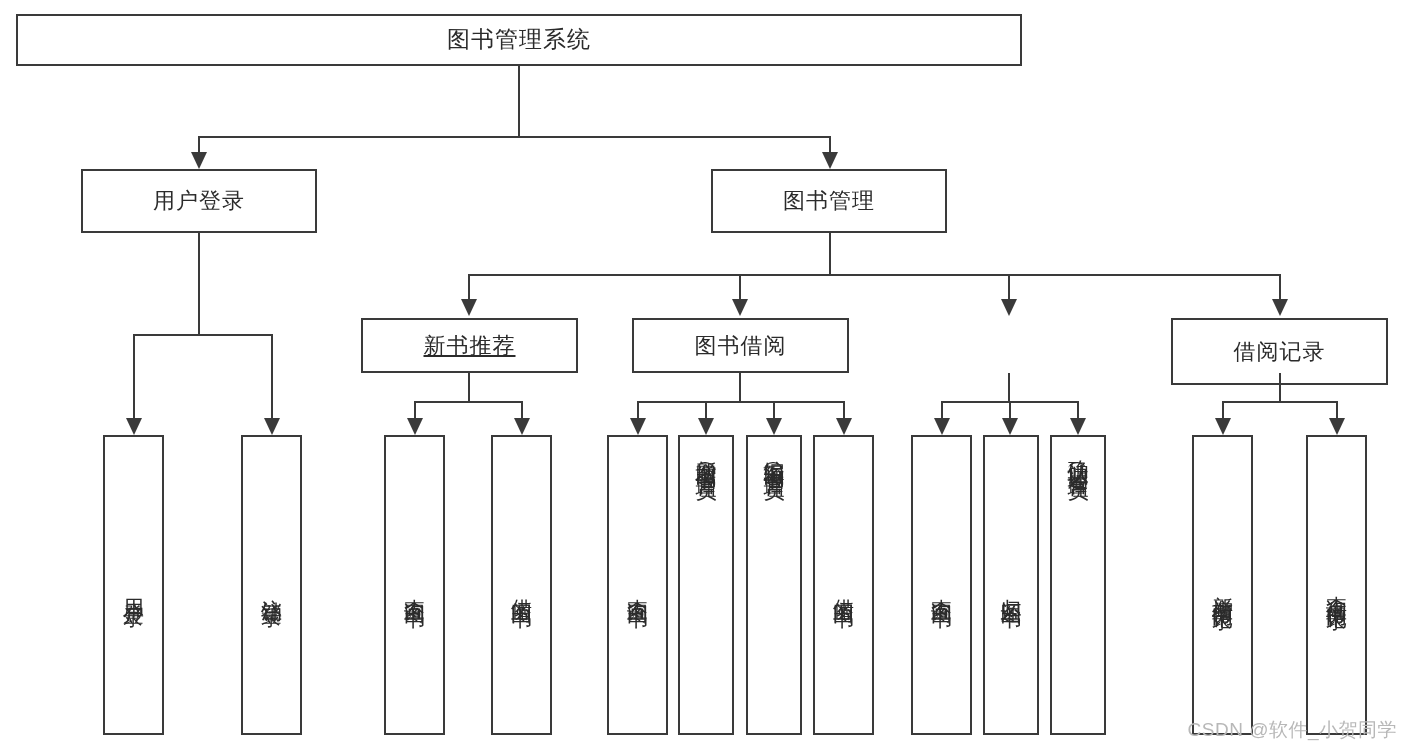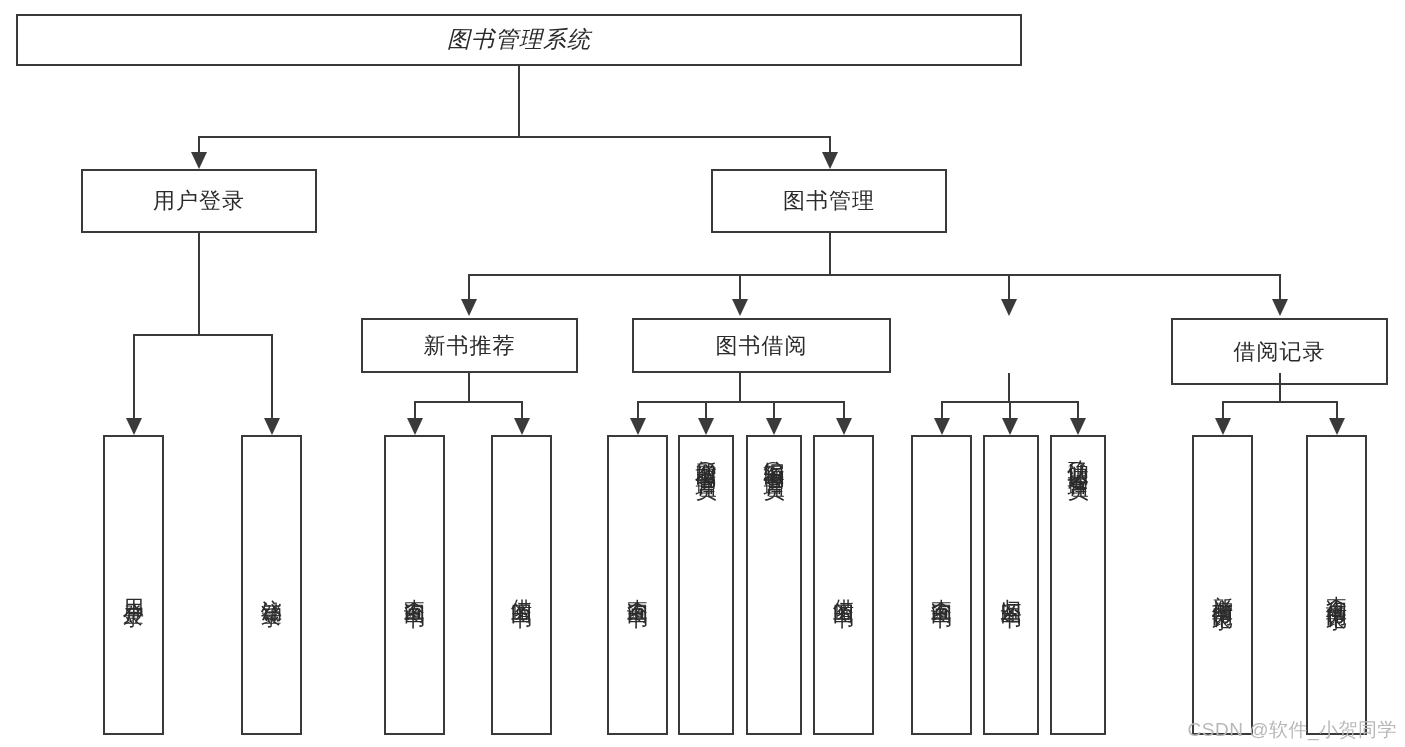--- a/index.html
+++ b/index.html
@@ -35,21 +35,20 @@
     line-height: 1.18;
     white-space: nowrap;
   }
   
   .node.horiz .label {
     font-size: 22px;
     letter-spacing: 1px;
   }
   .node.root .label {
     font-size: 23px;
-    font-style: italic;
   }
   
   .node.vert {
     align-items: center;
     justify-content: center;
     padding-top: 6px;
   }
   .node.vert .label {
     writing-mode: vertical-rl;
     text-orientation: upright;
@@ -125,24 +124,24 @@
   <div class="ln h" style="left:468px; top:274px; width:813px;"></div>
   <div class="ln v" style="left:468px; top:274px; height:27px;"></div>
   <div class="arrow" style="left:461px; top:299px;"></div>
   <div class="ln v" style="left:739px; top:274px; height:27px;"></div>
   <div class="arrow" style="left:732px; top:299px;"></div>
   <div class="ln v" style="left:1008px; top:274px; height:27px;"></div>
   <div class="arrow" style="left:1001px; top:299px;"></div>
   <div class="ln v" style="left:1279px; top:274px; height:27px;"></div>
   <div class="arrow" style="left:1272px; top:299px;"></div>
 
-  <div class="node horiz" style="left:361px; top:318px; width:217px; height:55px;">
+  <div class="node horiz" style="left:361px; top:318px; width:217px; height:55px;text-decoration:underline;">
     <span class="label">新书推荐</span>
   </div>
-  <div class="node horiz" style="left:632px; top:318px; width:259px; height:55px;">
+  <div class="node horiz" style="left:632px; top:318px; width:217px; height:55px;">
     <span class="label">图书借阅</span>
   </div>
   <div class="node horiz" style="left:1171px; top:318px; width:217px; height:67px;">
     <span class="label">借阅记录</span>
   </div>
 
   <div class="ln v" style="left:468px; top:373px; height:29px;"></div>
   <div class="ln h" style="left:414px; top:401px; width:108px;"></div>
   <div class="ln v" style="left:414px; top:401px; height:20px;"></div>
   <div class="arrow" style="left:407px; top:418px;"></div>

